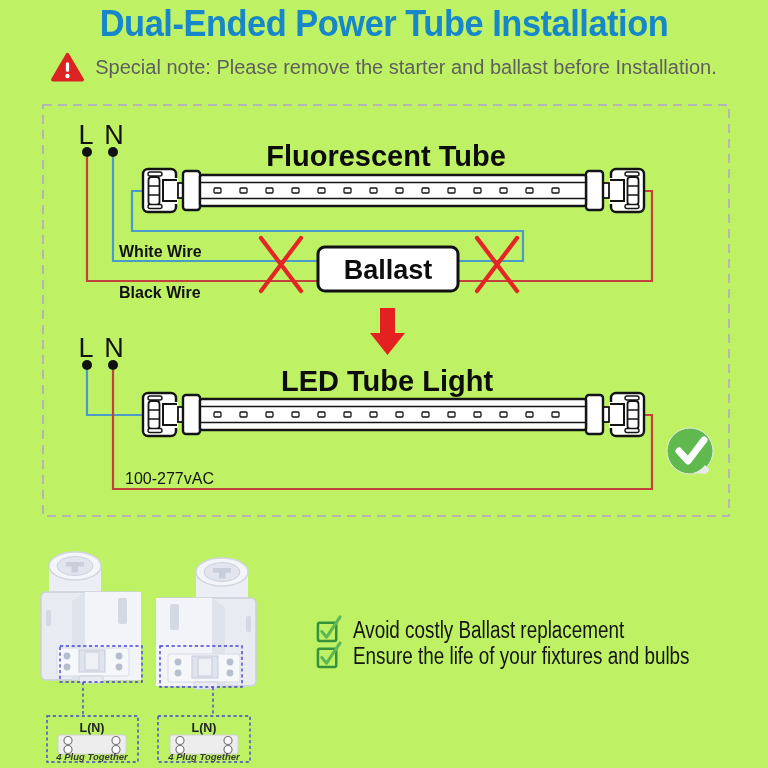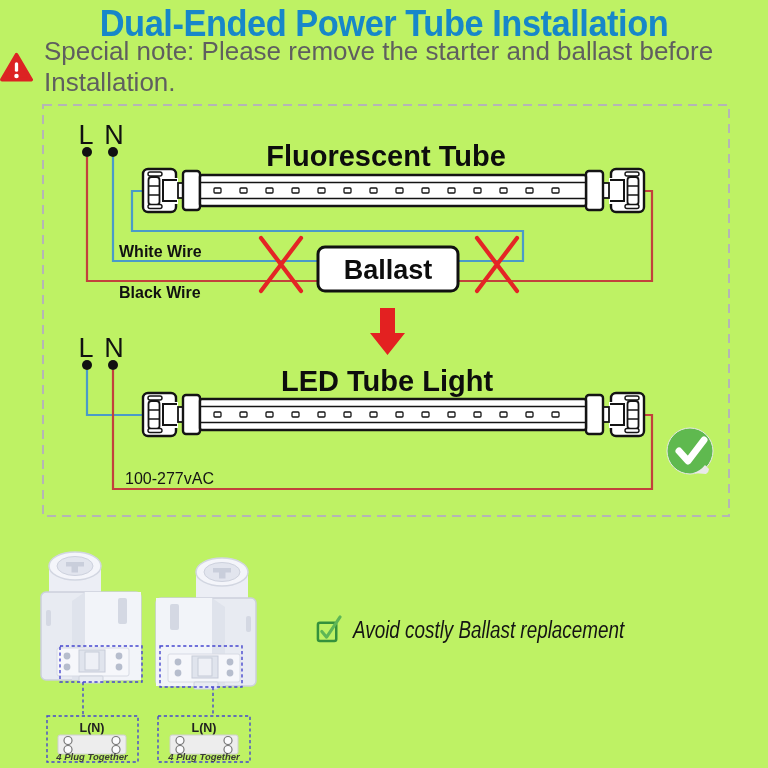--- a/index.html
+++ b/index.html
@@ -2,25 +2,25 @@
 <html><head>
 <meta charset="utf-8">
 <style>
   html,body{margin:0;padding:0;background:#fff;}
   .page{position:relative;width:768px;height:768px;background:#bef264;overflow:hidden;
         font-family:"Liberation Sans",sans-serif;}
   .title{position:absolute;top:0;left:0;width:768px;margin:0;text-align:center;
          font-size:37px;line-height:48px;font-weight:bold;color:#1787c9;
          letter-spacing:-.5px;transform:scaleX(.93);}
   .note{position:absolute;top:50px;left:0;width:768px;height:34px;display:flex;
-        align-items:center;justify-content:center;gap:11px;color:#5f5f5f;font-size:26px;}
+        align-items:center;justify-content:center;gap:11px;color:#5f5f5f;font-size:20px;}
   .note svg{flex:0 0 auto;}
   .diagram{position:absolute;left:42px;top:104px;width:688px;height:413px;}
   .bottomsvg{position:absolute;left:15px;top:540px;width:270px;height:228px;}
-  .benefits{position:absolute;left:316px;top:617px;display:flex;flex-direction:column;font-style:italic;}
+  .benefits{position:absolute;left:316px;top:617px;display:flex;flex-direction:column;}
   .benefit{display:flex;align-items:center;height:26px;}
   .benefit svg{flex:0 0 auto;margin-top:-3px;}
   .benefit .txt{font-size:23px;color:#141414;white-space:nowrap;margin-left:10px;
                 transform:scaleX(.82);transform-origin:left center;}
   svg text{font-family:"Liberation Sans",sans-serif;}
 </style>
 </head>
 <body>
 
 <div class="page">
@@ -191,15 +191,22 @@
   </svg>
 
   <div class="benefits">
     <div class="benefit">
       <svg width="27" height="29" viewBox="0 0 28 30">
         <rect x="2" y="9" width="19" height="19" rx="2" fill="none" stroke="#35913c" stroke-width="2.6"></rect>
         <path d="M6,18 L11,24 L25,3" fill="none" stroke="#5eb656" stroke-width="3.2" stroke-linecap="round" stroke-linejoin="round"></path>
       </svg>
       <span class="txt">Avoid costly Ballast replacement</span>
     </div>
+    <div class="benefit">
+      <svg width="27" height="29" viewBox="0 0 28 30">
+        <rect x="2" y="9" width="19" height="19" rx="2" fill="none" stroke="#35913c" stroke-width="2.6"></rect>
+        <path d="M6,18 L11,24 L25,3" fill="none" stroke="#5eb656" stroke-width="3.2" stroke-linecap="round" stroke-linejoin="round"></path>
+      </svg>
+      <span class="txt">Ensure the life of your fixtures and bulbs</span>
+    </div>
   </div>
 
 </div>
 
 </body></html>

